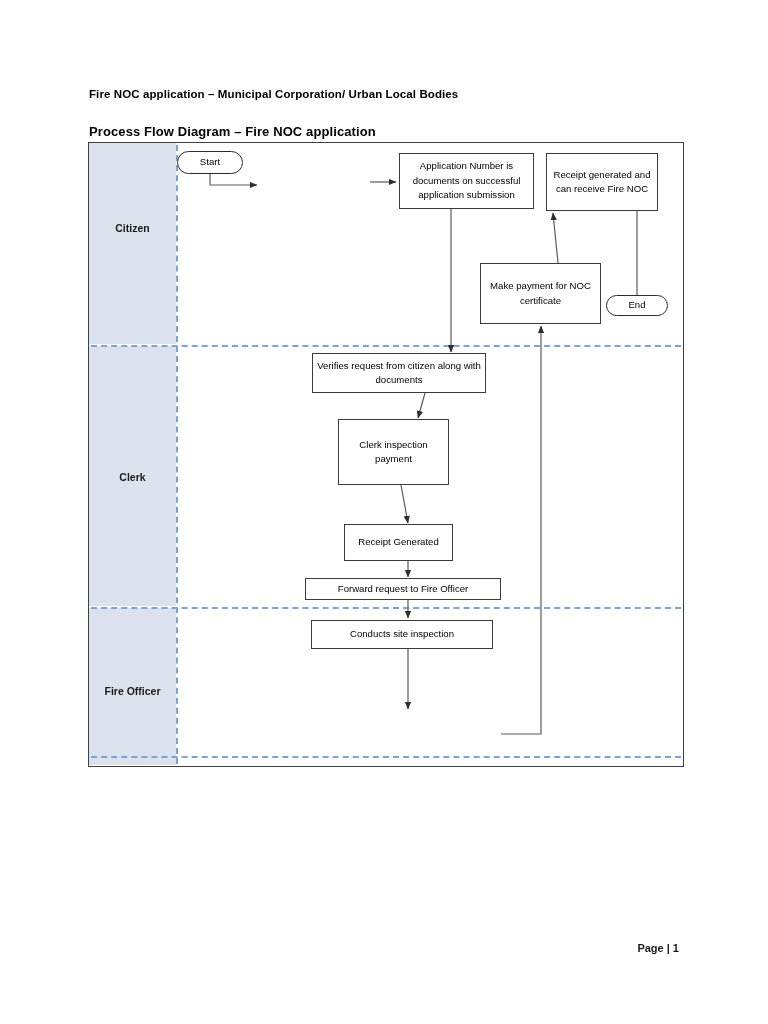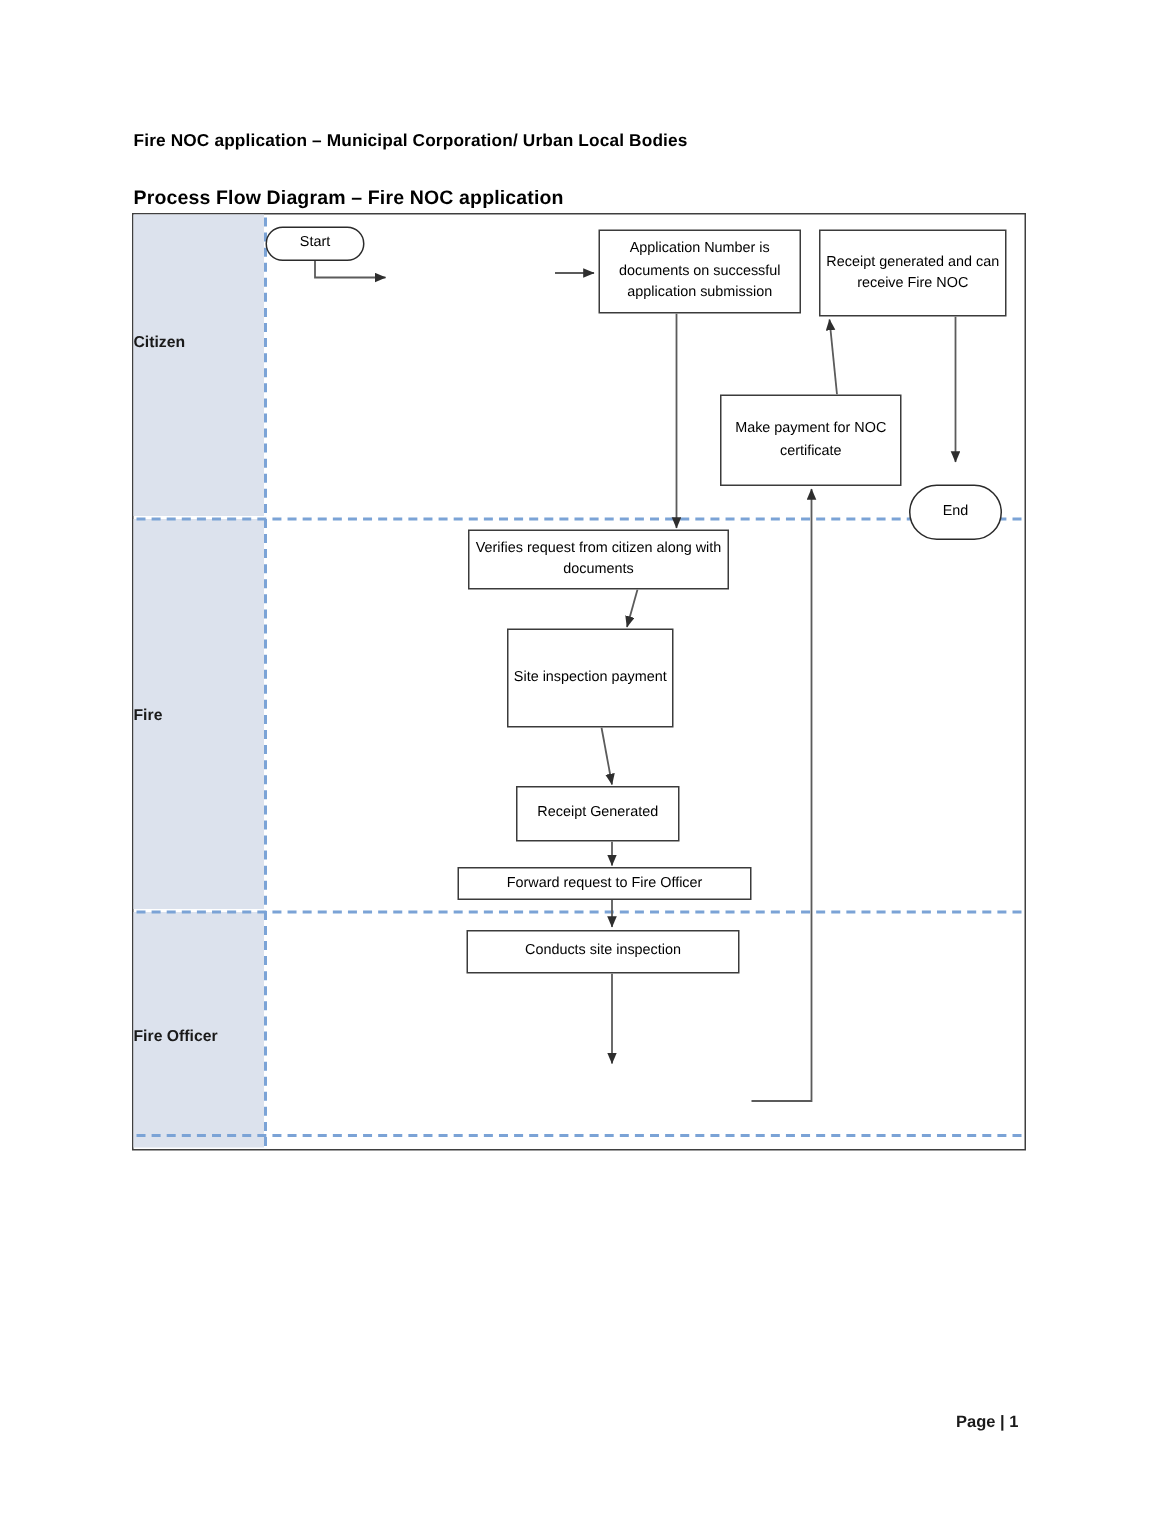--- a/index.html
+++ b/index.html
@@ -52,20 +52,21 @@
   .lane-strip {
     position: absolute;
     left: 0px;
     width: 87px;
     background: #dce2ed;
   }
   .lane-label {
     position: absolute;
     left: 0px;
     width: 87px;
+    text-align: center;
     font-size: 10.5px;
     font-weight: bold;
     color: #1a1a1a;
   }
 
   
   .lane-divider-h {
     position: absolute;
     left: 2px;
     right: 2px;
@@ -130,21 +131,21 @@
 
 <div class="doc-subtitle">Process Flow Diagram – Fire NOC application</div>
 
 <div class="diagram">
 
   <div class="lane-strip" style="top:0px; height:201px;"></div>
   <div class="lane-strip" style="top:203px; height:260px;"></div>
   <div class="lane-strip" style="top:465px; height:157px;"></div>
 
   <div class="lane-label" style="top:79px;">Citizen</div>
-  <div class="lane-label" style="top:328px;">Fire</div>
+  <div class="lane-label" style="top:328px;">Clerk</div>
   <div class="lane-label" style="top:542px;">Fire Officer</div>
 
   <div class="lane-divider-v"></div>
   <div class="lane-divider-h" style="top:202px;"></div>
   <div class="lane-divider-h" style="top:464px;"></div>
   <div class="lane-divider-h" style="top:613px;"></div>
 
   <svg class="wires" viewBox="0 0 596 625">
     <defs>
       <marker id="ah" markerWidth="9" markerHeight="9" refX="7.2" refY="3.2" orient="auto" markerUnits="userSpaceOnUse">
@@ -175,29 +176,29 @@
 
       <path d="M548,68 L548,165"></path>
     </g>
   </svg>
 
   <div class="node terminator" style="left:88px; top:8px; width:66px; height:23px;">Start</div>
 
 
   <div class="node" style="left:310px; top:10px; width:135px; height:56px;">Application Number is documents on successful application submission</div>
 
-  <div class="node" style="left:457px; top:10px; width:125px; height:58px;">Receipt generated and can receive Fire NOC</div>
+  <div class="node" style="left:457px; top:10px; width:112px; height:58px;">Receipt generated and can receive Fire NOC</div>
 
   <div class="node" style="left:391px; top:120px; width:121px; height:61px;">Make payment for NOC certificate</div>
 
-  <div class="node terminator" style="left:517px; top:180px; width:62px; height:37px;">End</div>
+  <div class="node terminator" style="left:517px; top:152px; width:62px; height:21px;">End</div>
 
   <div class="node" style="left:223px; top:210px; width:174px; height:40px;">Verifies request from citizen along with documents</div>
 
-  <div class="node" style="left:249px; top:276px; width:111px; height:66px;">Site inspection payment</div>
+  <div class="node" style="left:249px; top:276px; width:111px; height:66px;">Clerk inspection payment</div>
 
   <div class="node" style="left:255px; top:381px; width:109px; height:37px;">Receipt Generated</div>
 
   <div class="node" style="left:216px; top:435px; width:196px; height:22px;">Forward request to Fire Officer</div>
 
   <div class="node" style="left:222px; top:477px; width:182px; height:29px;">Conducts site inspection</div>
 
 
 </div>
 

